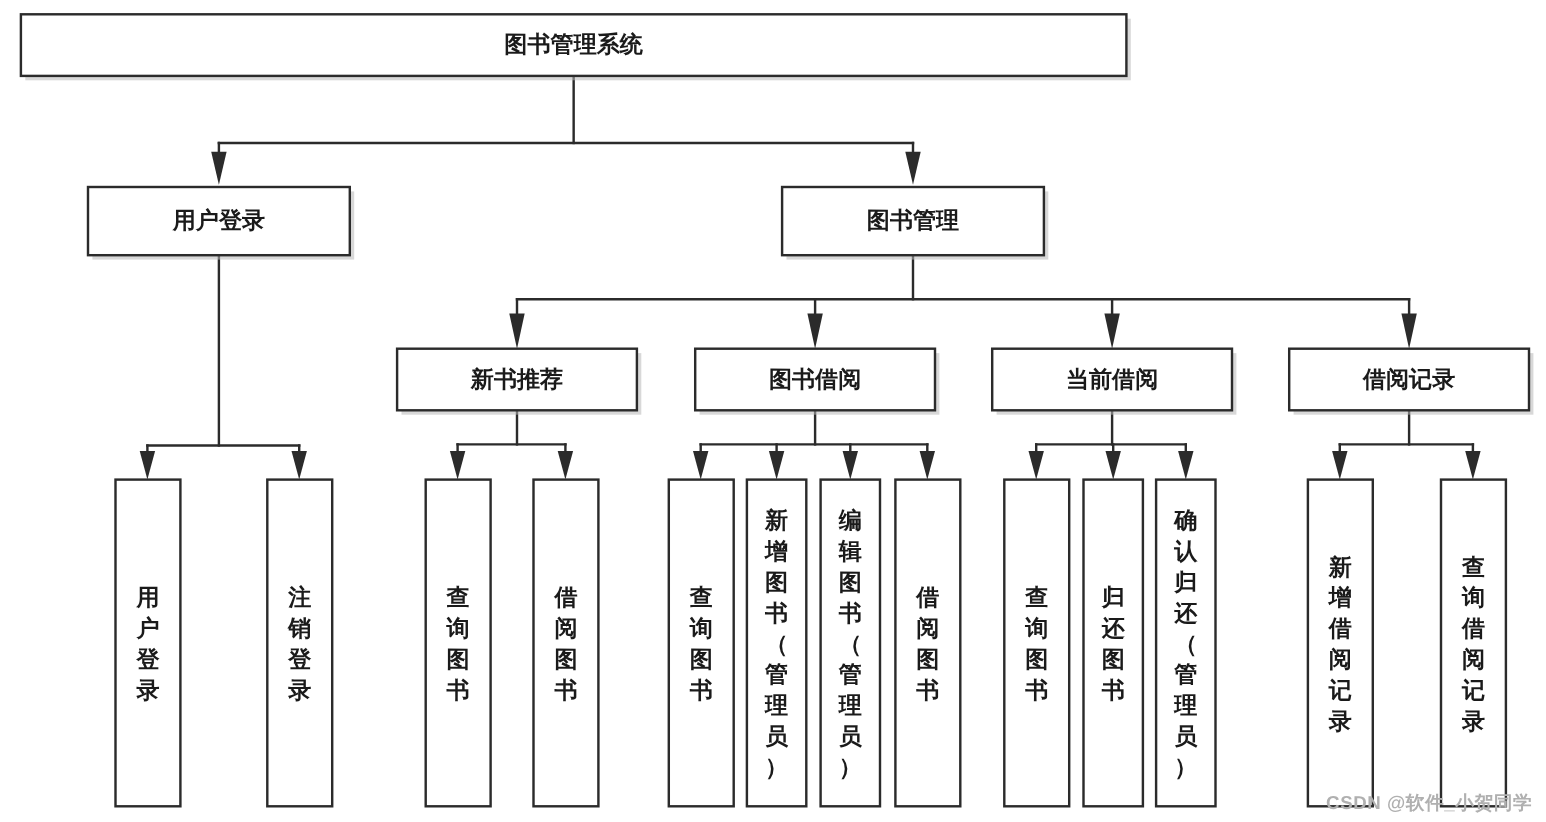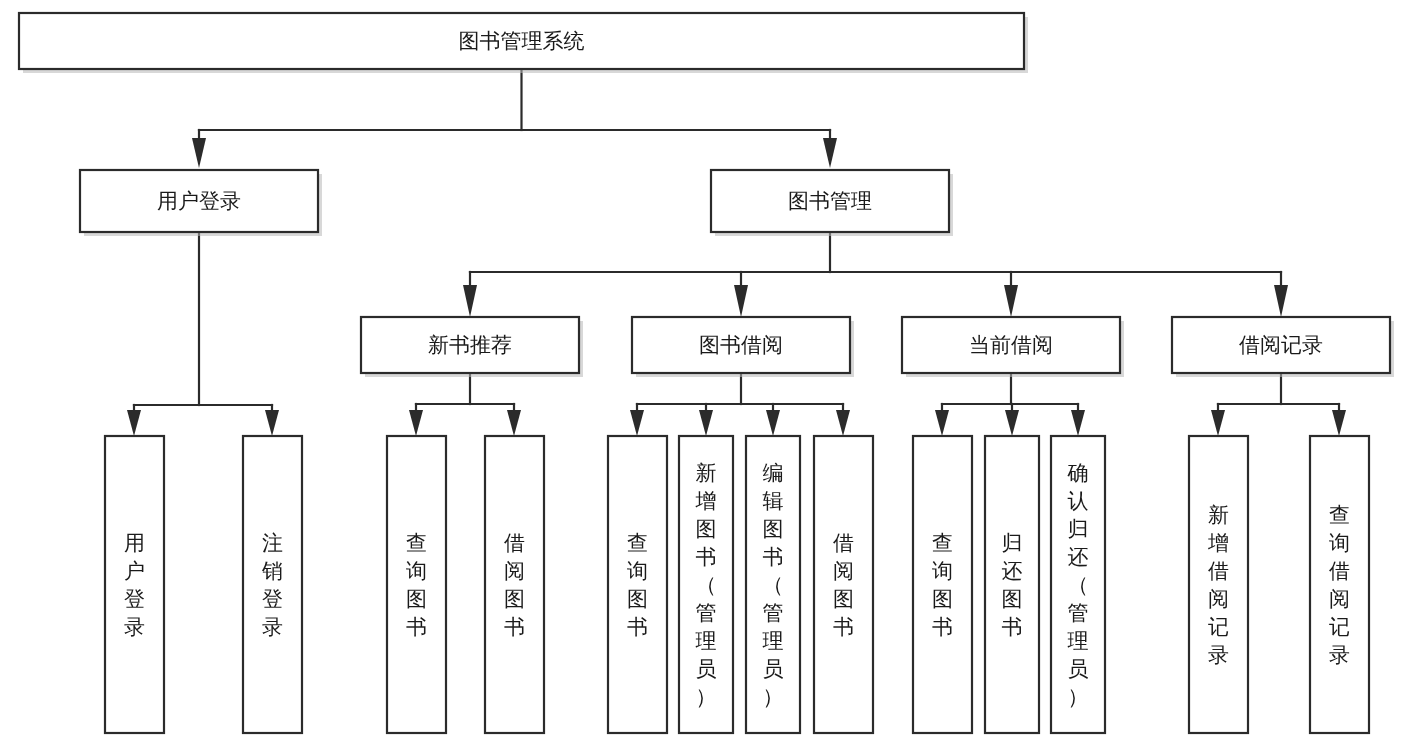--- a/index.html
+++ b/index.html
@@ -10,20 +10,21 @@
   }
   body {
     font-family: "Liberation Sans", "DejaVu Sans", sans-serif;
   }
   #canvas {
     position: relative;
     width: 1405px;
     height: 747px;
     background: #ffffff;
     overflow: hidden;
+    font-weight: bold;
   }
   svg.diagram {
     position: absolute;
     top: 0;
     left: 0;
     width: 1405px;
     height: 747px;
   }
   .node-box {
     fill: #ffffff;
@@ -229,13 +230,14 @@
         <rect class="node-box" x="1189" y="436" width="59" height="297"></rect>
         <text class="node-label-v" x="1218.5" y="0"><tspan x="1218.5" y="522.34">新</tspan><tspan x="1218.5" y="550.34">增</tspan><tspan x="1218.5" y="578.34">借</tspan><tspan x="1218.5" y="606.34">阅</tspan><tspan x="1218.5" y="634.34">记</tspan><tspan x="1218.5" y="662.34">录</tspan></text>
       </g>
       <g>
         <rect class="node-box" x="1310" y="436" width="59" height="297"></rect>
         <text class="node-label-v" x="1339.5" y="0"><tspan x="1339.5" y="522.34">查</tspan><tspan x="1339.5" y="550.34">询</tspan><tspan x="1339.5" y="578.34">借</tspan><tspan x="1339.5" y="606.34">阅</tspan><tspan x="1339.5" y="634.34">记</tspan><tspan x="1339.5" y="662.34">录</tspan></text>
       </g>
     </g>
   </svg>
 
+  <div class="watermark">CSDN @软件_小贺同学</div>
 </div>
 
 </body></html>

